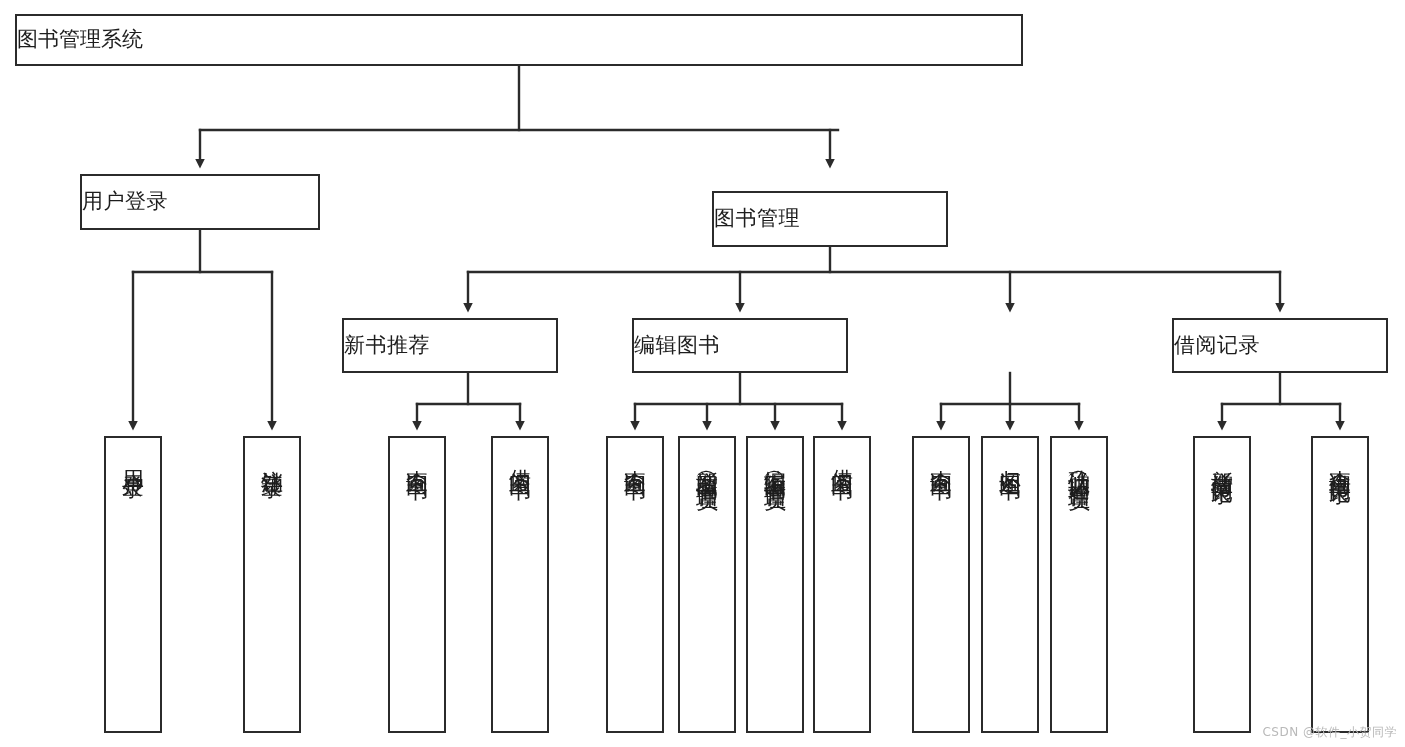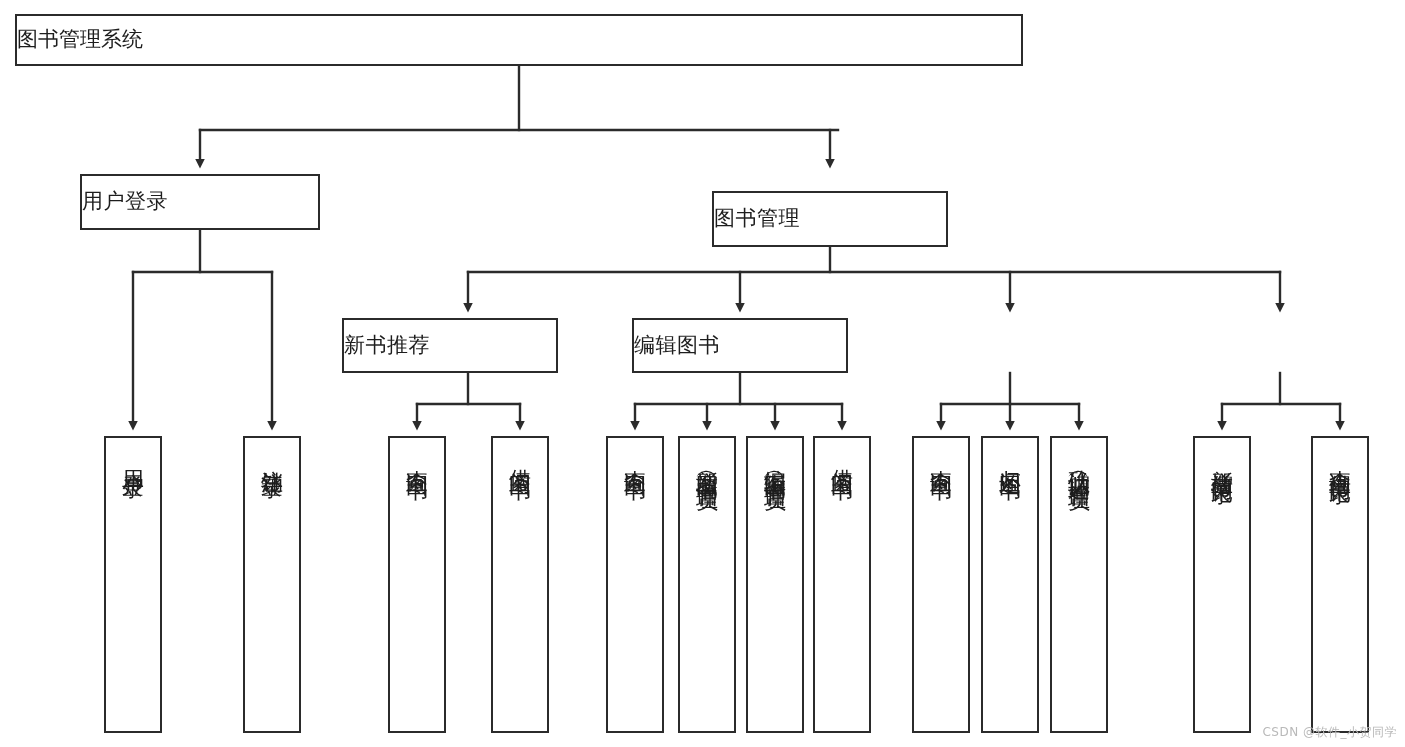--- a/index.html
+++ b/index.html
@@ -134,20 +134,23 @@
   <div class="node horiz" style="left:712px; top:191px; width:236px; height:56px;">
     <span class="label">图书管理</span>
   </div>
 
   <div class="node horiz" style="left:342px; top:318px; width:216px; height:55px;">
     <span class="label">新书推荐</span>
   </div>
   <div class="node horiz" style="left:632px; top:318px; width:216px; height:55px;">
     <span class="label">编辑图书</span>
   </div>
+  <div class="node horiz" style="left:1172px; top:318px; width:216px; height:55px;">
+    <span class="label">借阅记录</span>
+  </div>
 
   <div class="node leaf" style="left:104px; top:436px; width:58px; height:297px;">
     <span class="label">用户登录</span>
   </div>
   <div class="node leaf" style="left:243px; top:436px; width:58px; height:297px;">
     <span class="label">注销登录</span>
   </div>
 
   <div class="node leaf" style="left:388px; top:436px; width:58px; height:297px;">
     <span class="label">查询图书</span>

